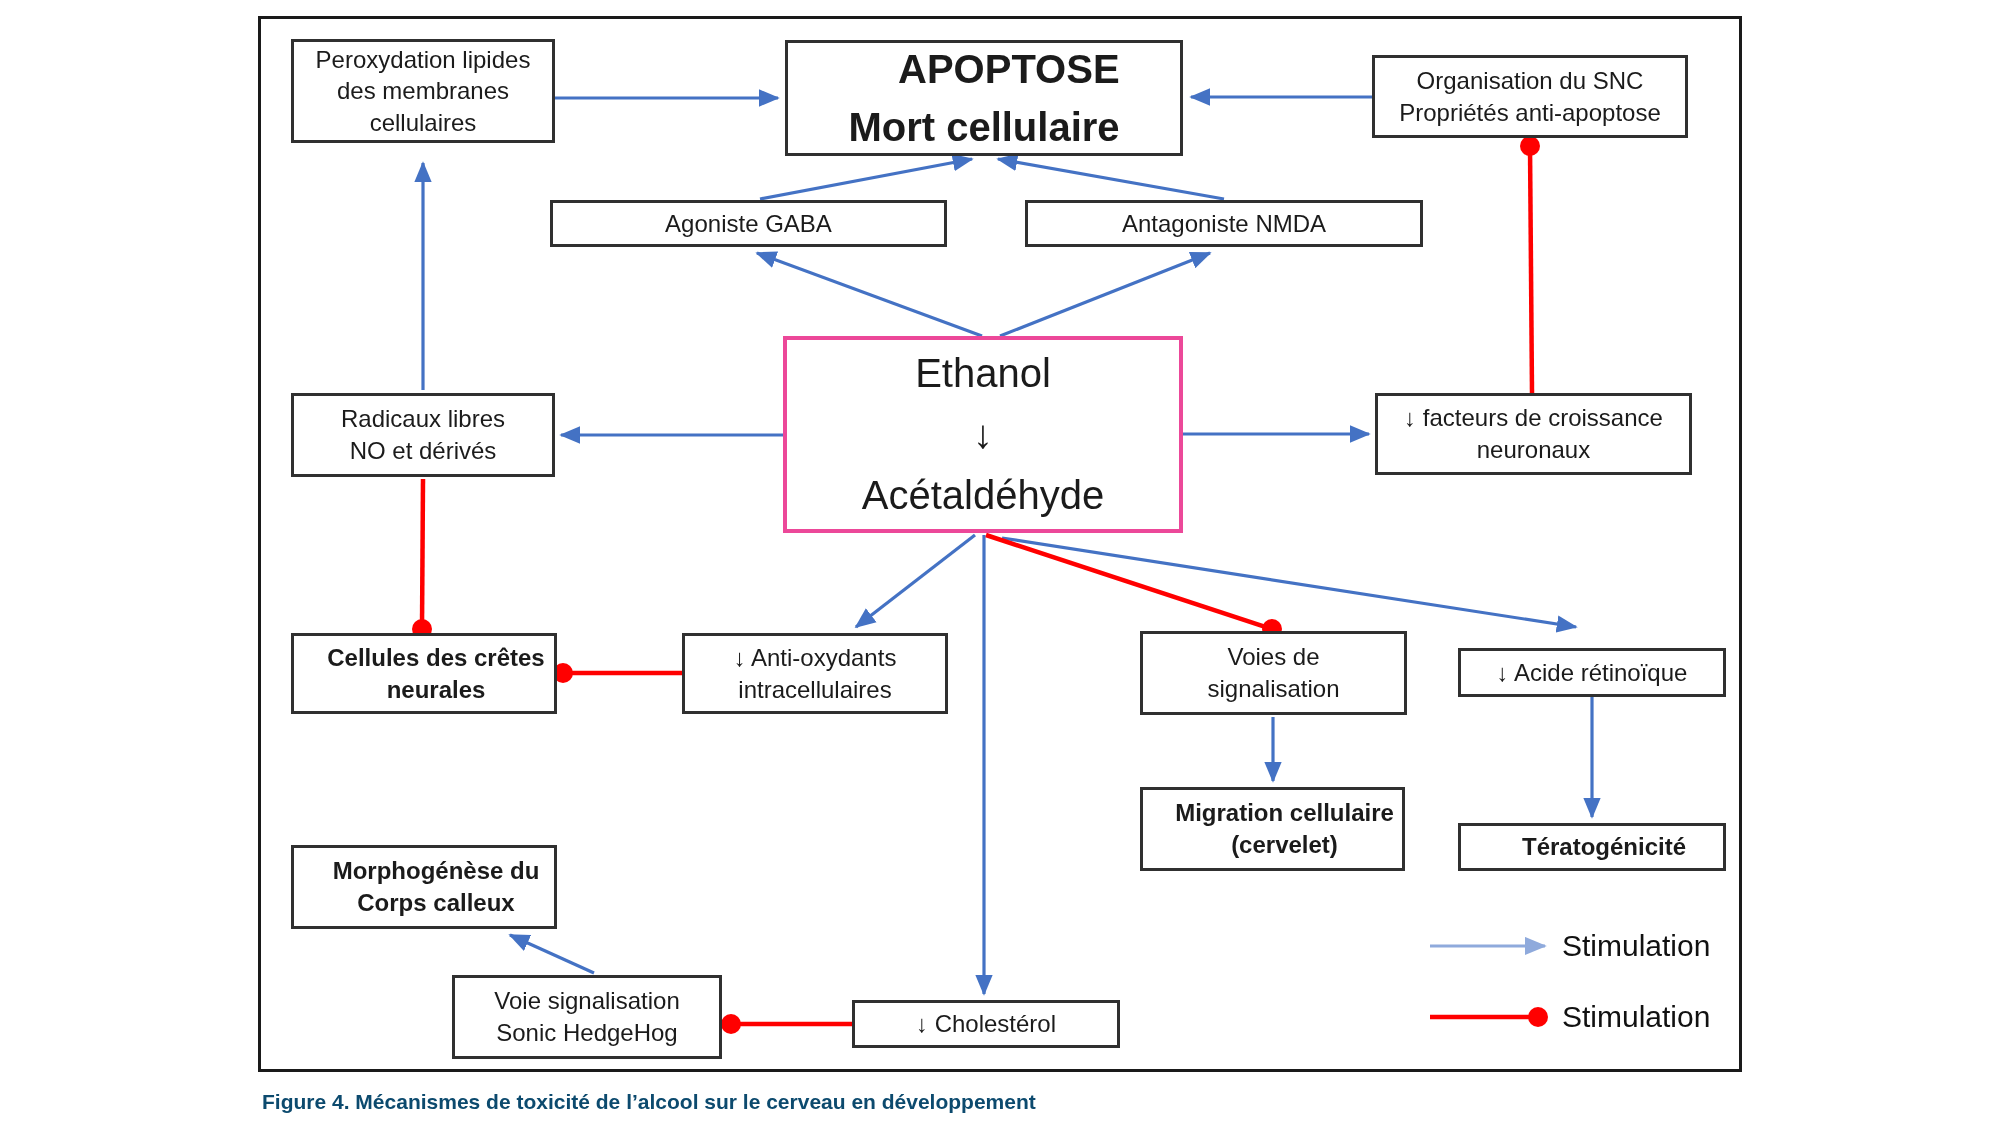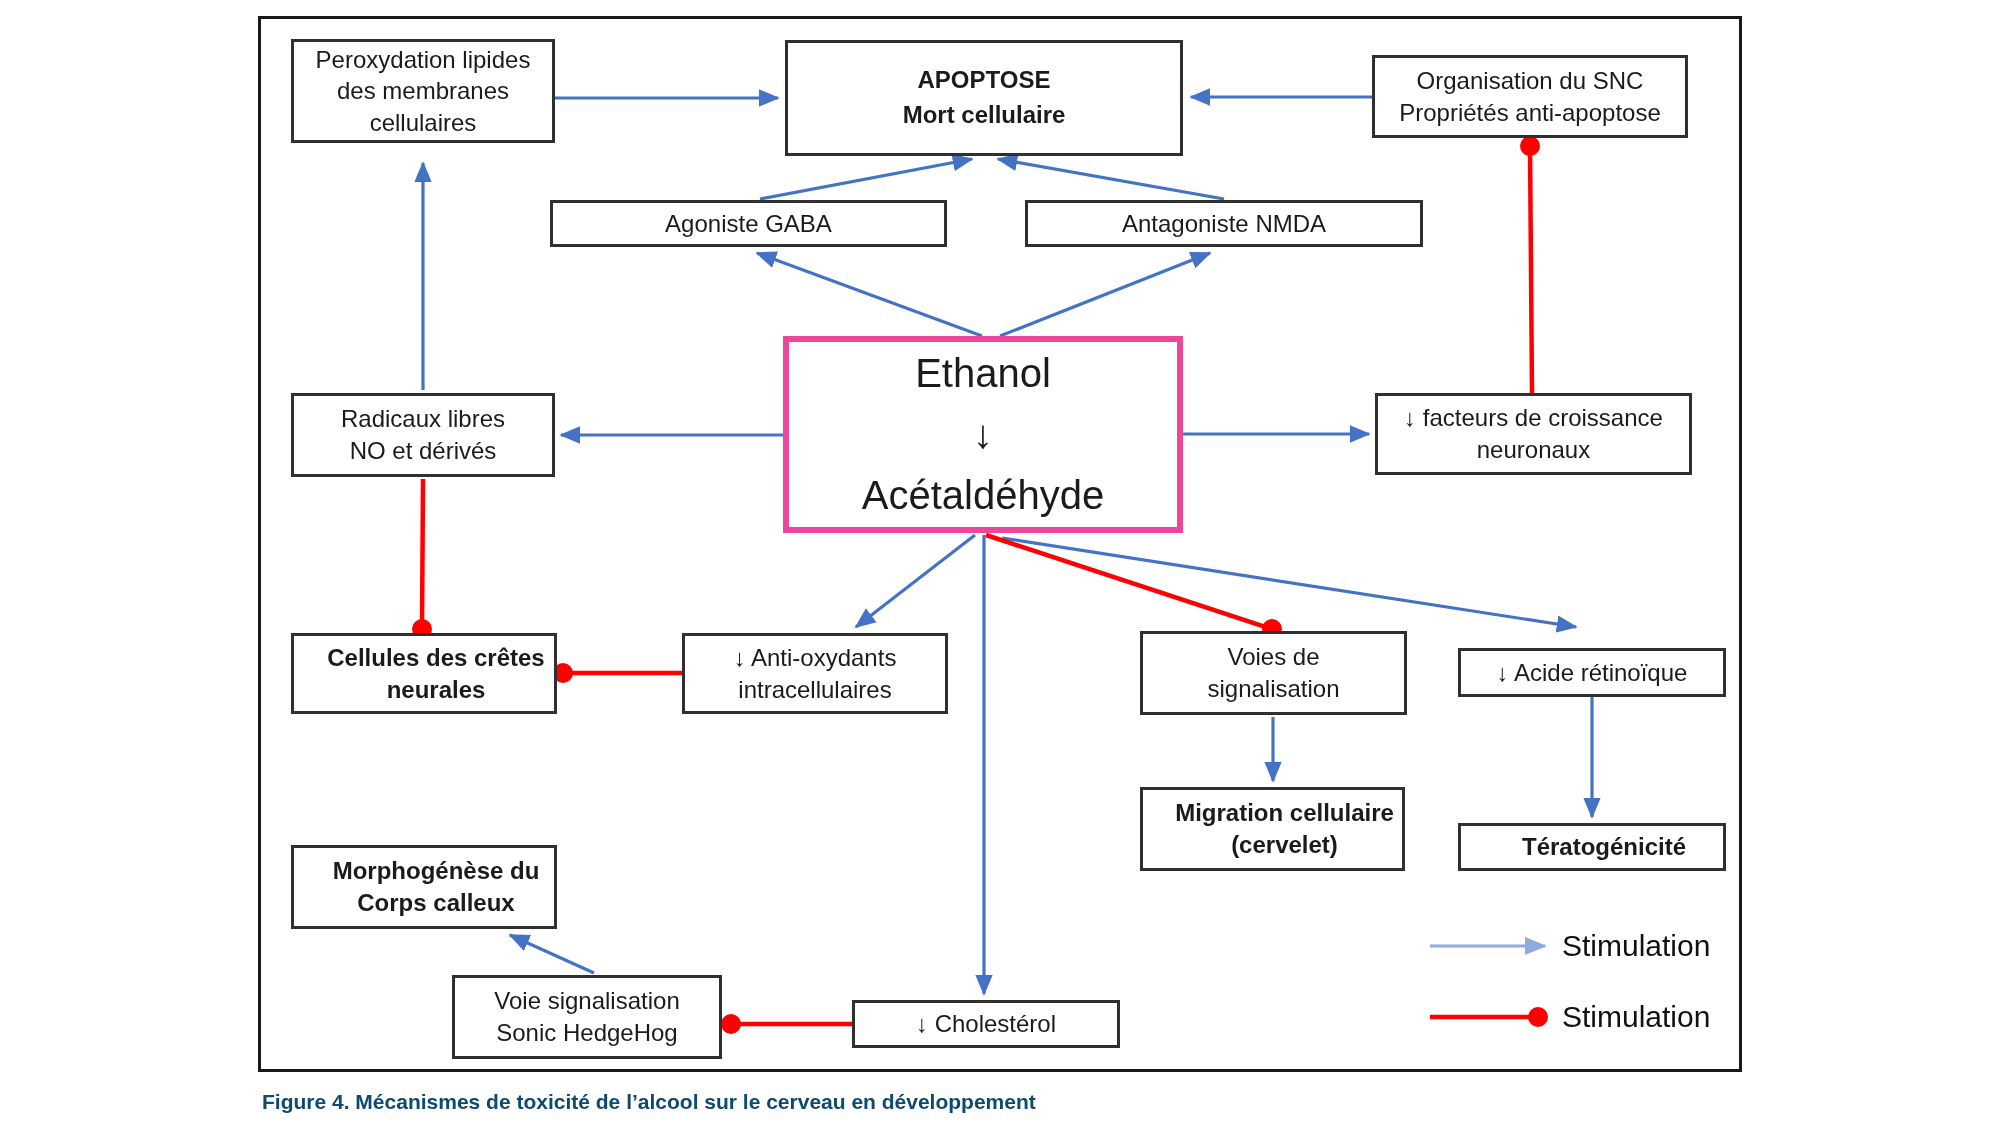--- a/index.html
+++ b/index.html
@@ -5,22 +5,22 @@
   html,body{margin:0;padding:0;background:#ffffff;}
   .canvas{position:relative;width:2000px;height:1125px;background:#ffffff;overflow:hidden;
           font-family:"Liberation Sans", sans-serif;color:#1b1b1b;}
   .frame{position:absolute;left:258px;top:16px;width:1484px;height:1056px;
          border:3px solid #1a1a1a;box-sizing:border-box;background:#ffffff;}
   #edges{position:absolute;left:0;top:0;width:2000px;height:1125px;pointer-events:none;}
   .node{position:absolute;box-sizing:border-box;background:#ffffff;border:3px solid #303030;
         display:flex;align-items:center;justify-content:center;text-align:center;
         white-space:pre-line;font-size:24px;line-height:1.32;padding:2px 6px;z-index:2;}
   .node.bold{font-weight:bold;padding-left:30px;}
-  .node.big{font-weight:bold;font-size:24px;line-height:1.45;}
-  .node.ethanol{border:6px solid #ec4899;font-size:40px;line-height:1.52;}
+  .node.big{font-weight:bold;font-size:40px;line-height:1.45;text-align:right;}
+  .node.ethanol{border:4px solid #ec4899;font-size:40px;line-height:1.52;}
   .legend-label{position:absolute;font-size:30px;color:#111;transform:translateY(-50%);}
   .caption{position:absolute;left:262px;top:1090px;font-weight:bold;font-size:21px;color:#0c4a6e;}
 </style>
 </head>
 <body>
 
 <div class="canvas">
   <div class="frame"></div>
 
   <svg id="edges" viewBox="0 0 2000 1125">

